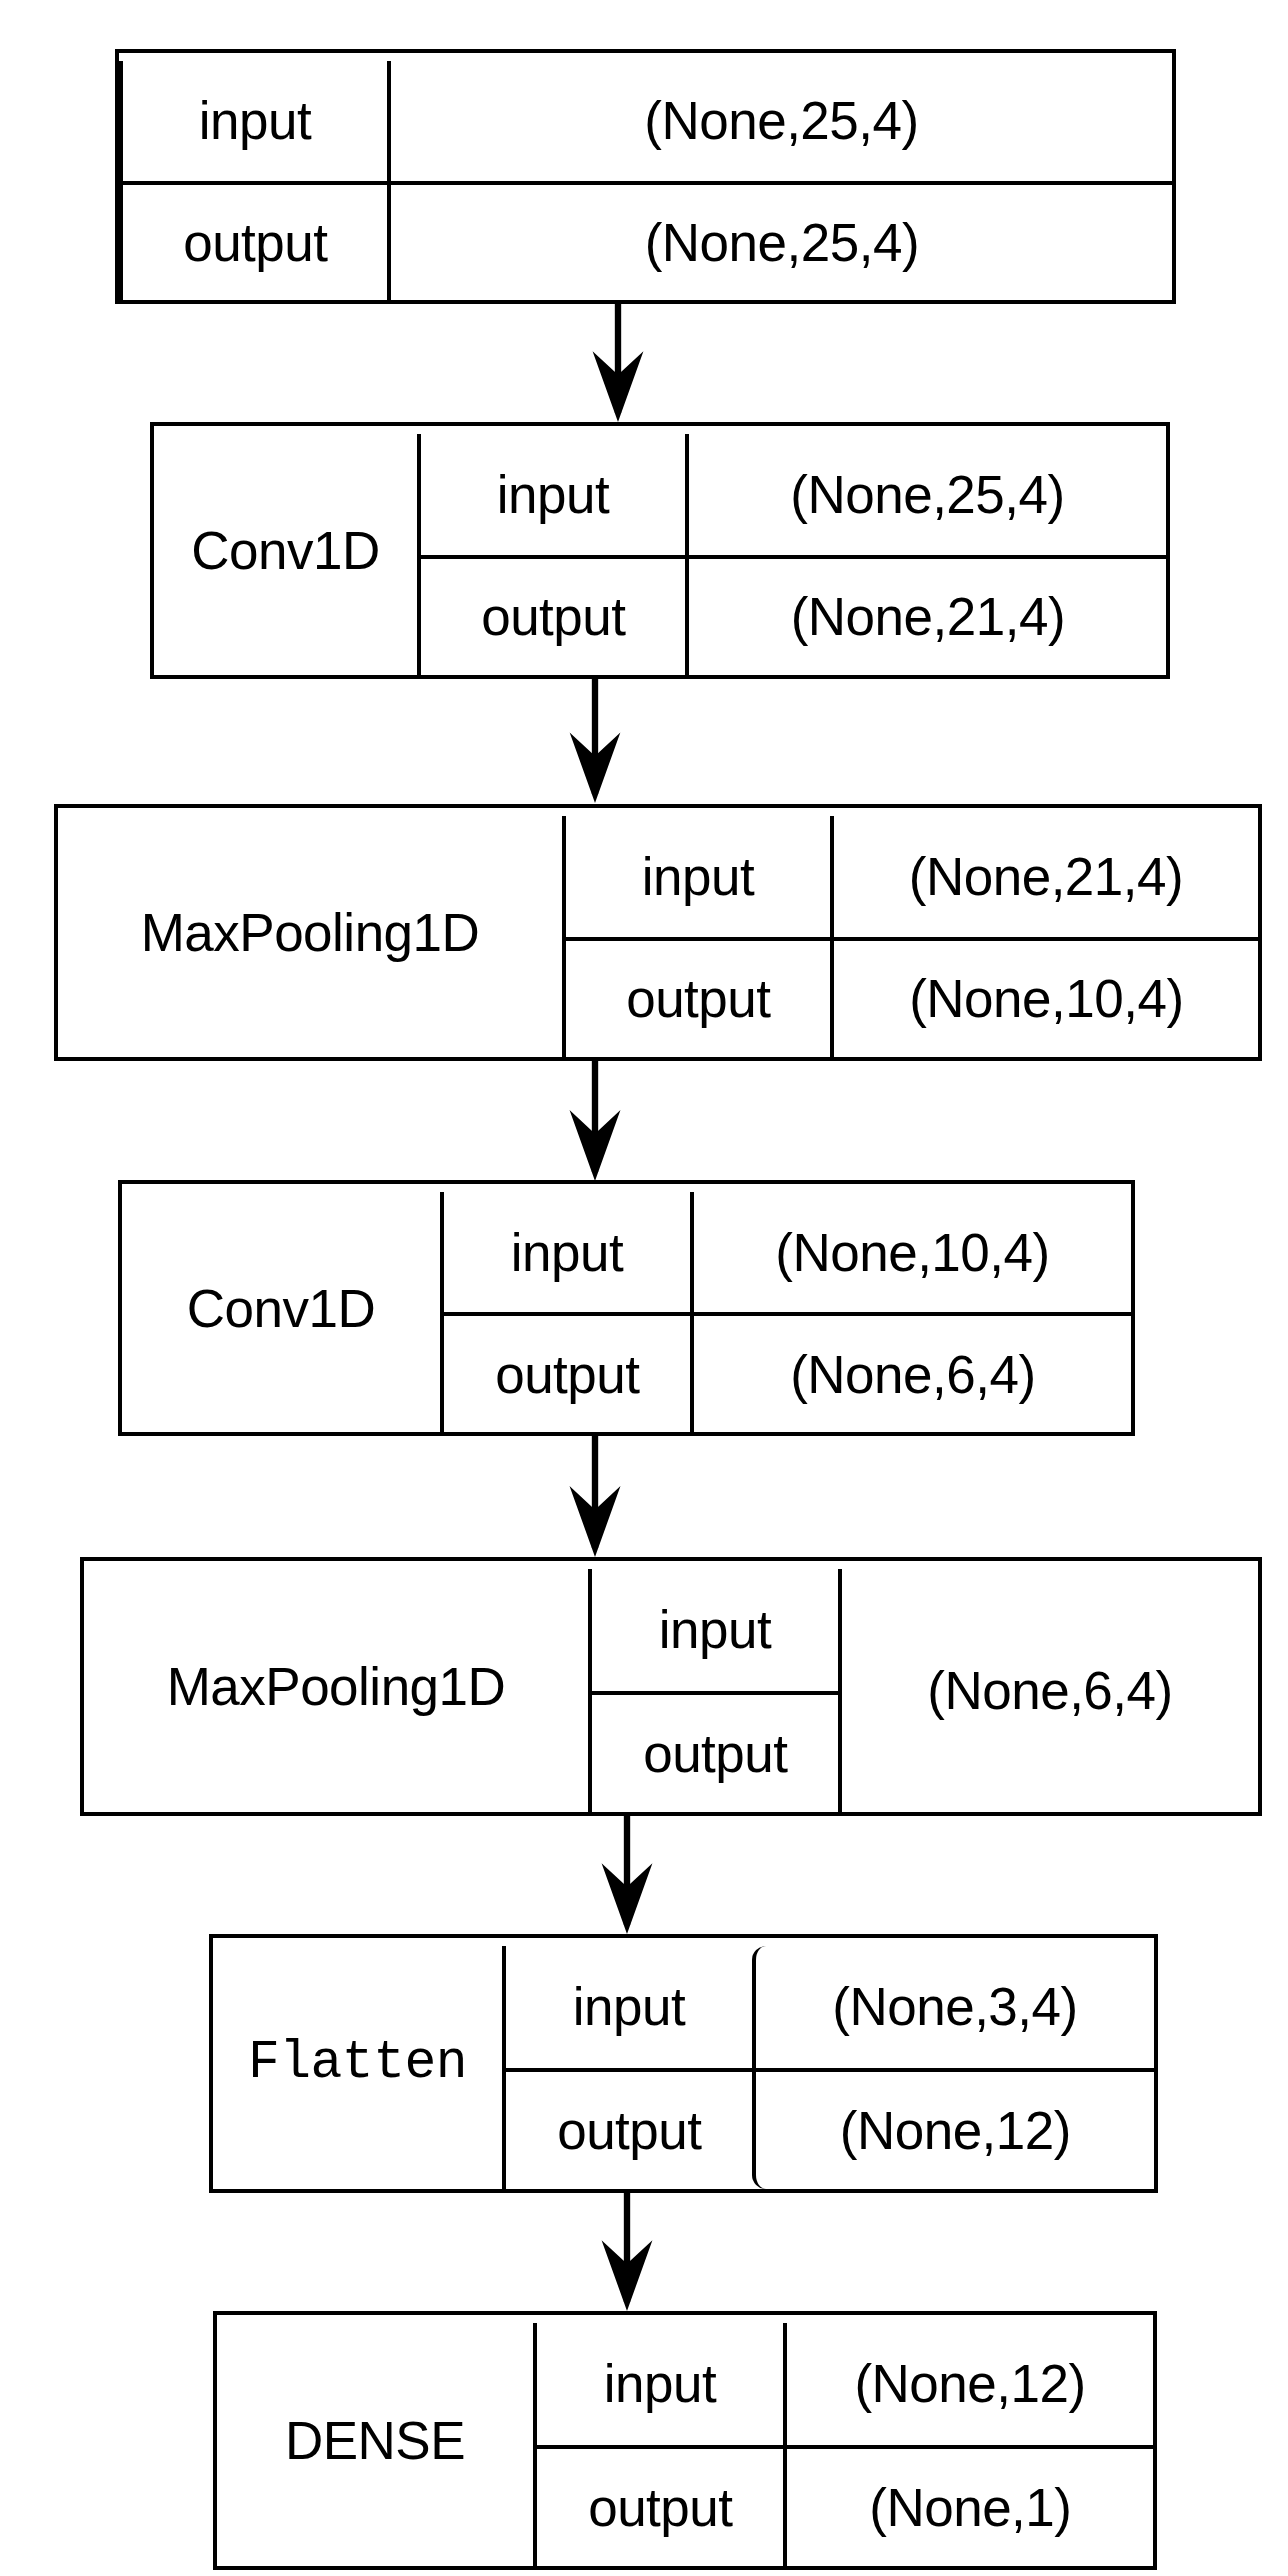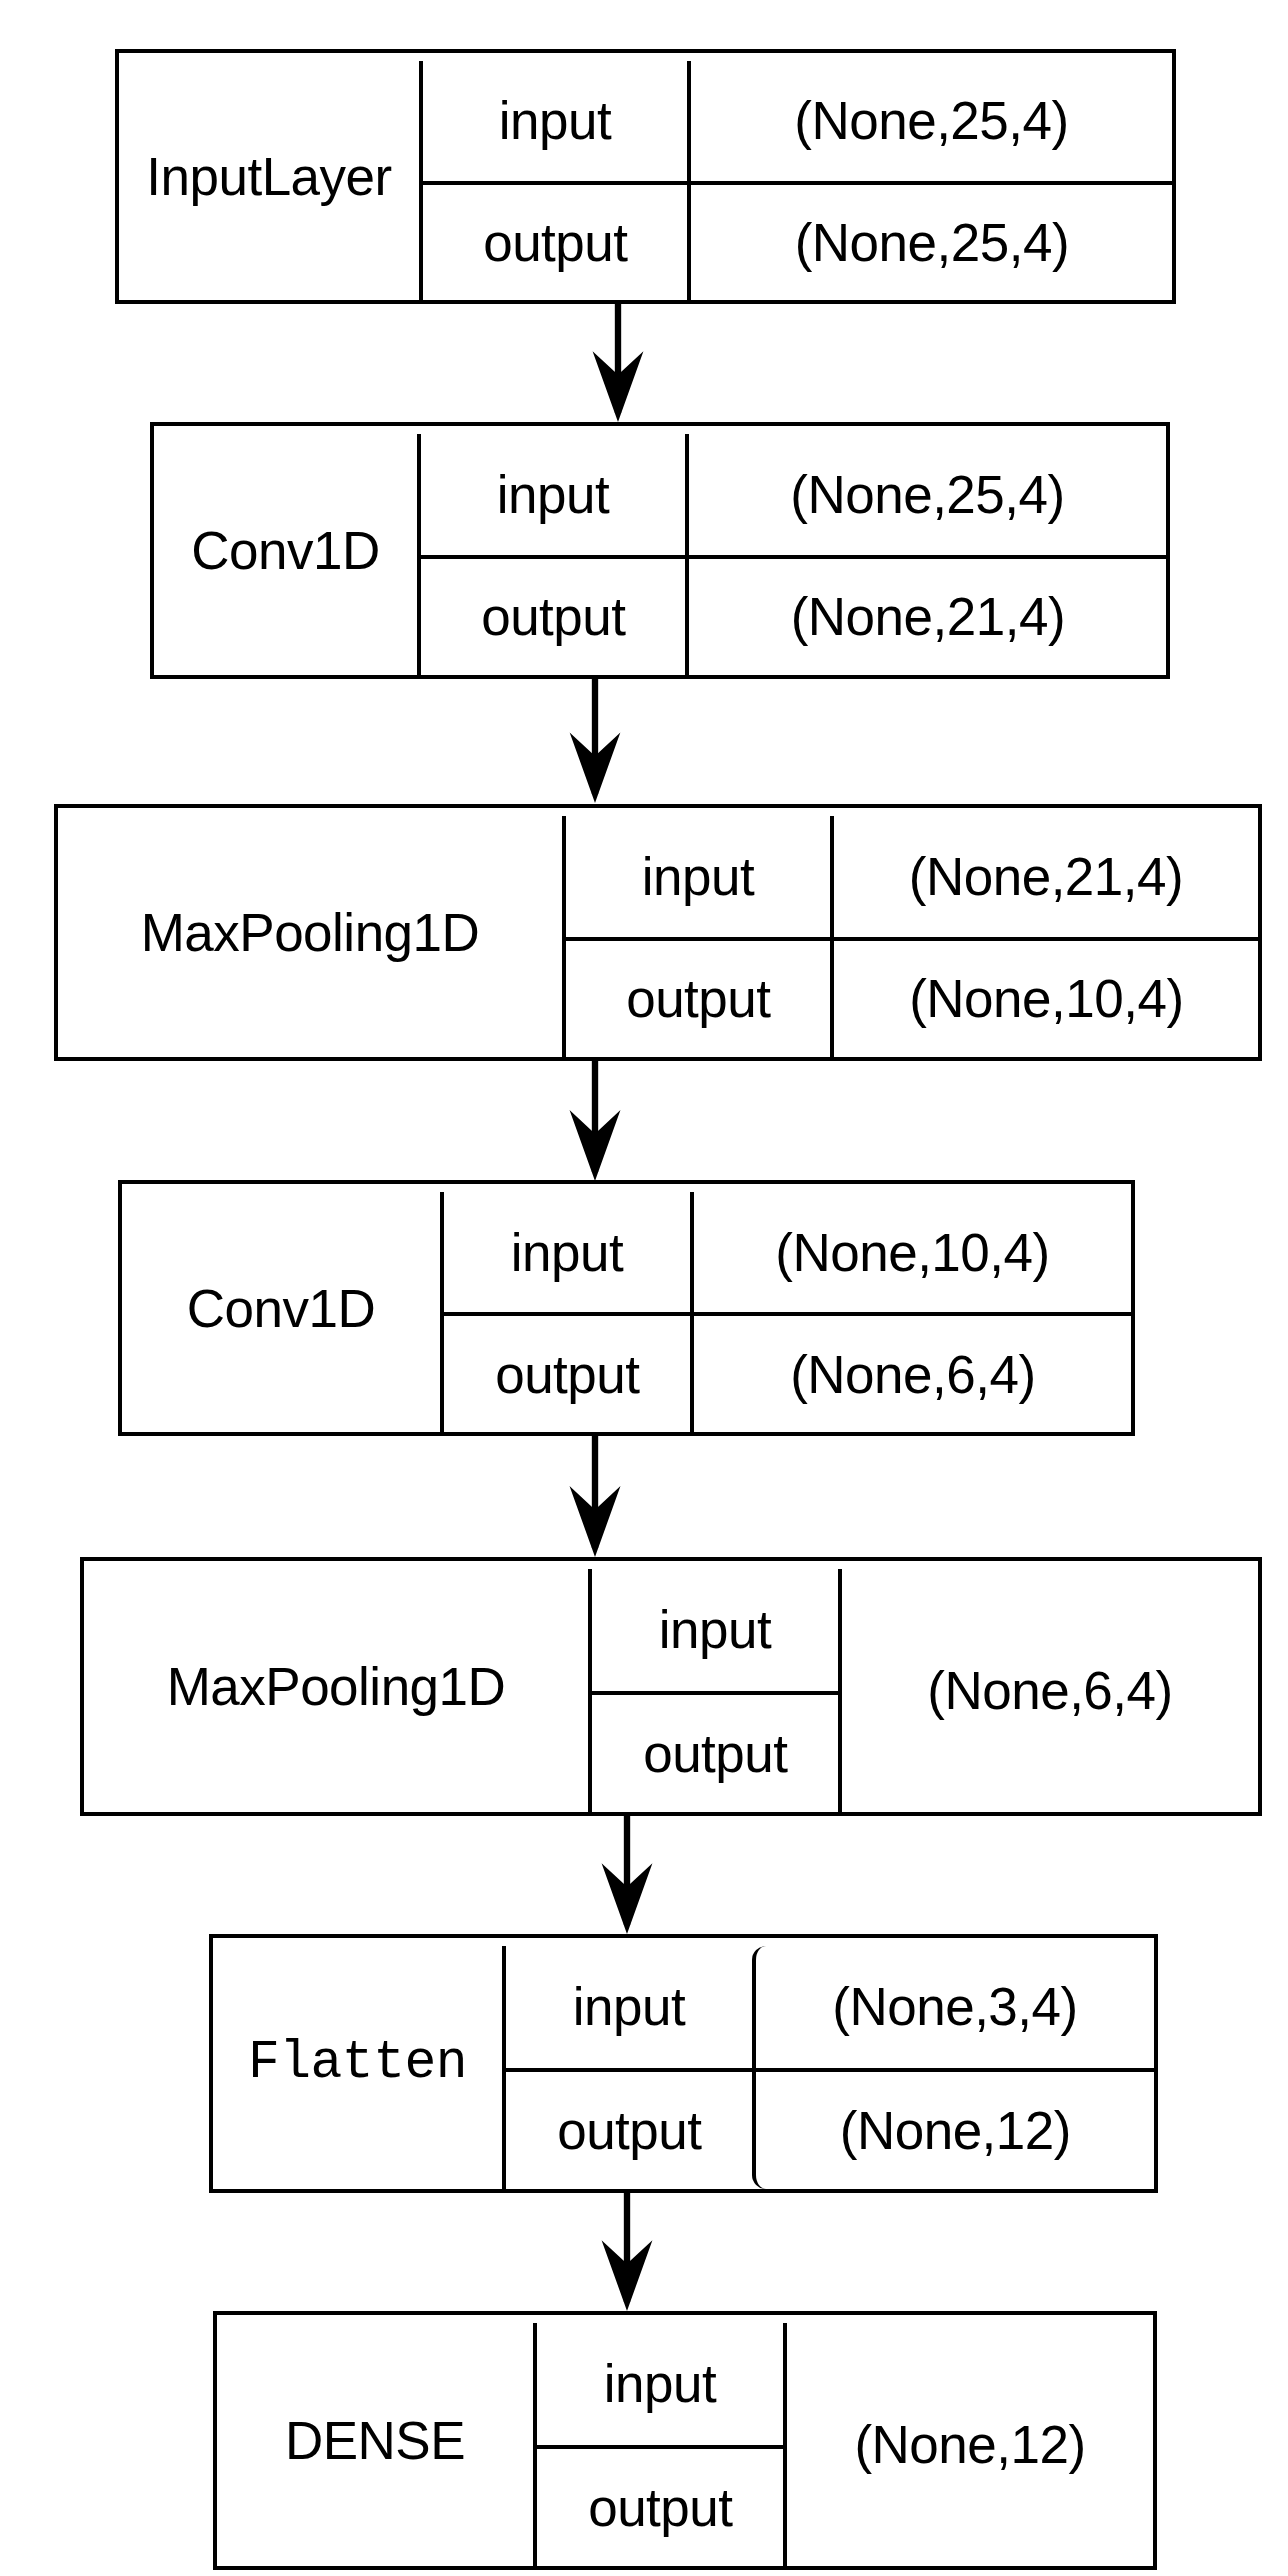--- a/index.html
+++ b/index.html
@@ -123,21 +123,20 @@
         <path d="M 45 130 L 17 52 L 45 78 L 73 52 Z" fill="#000000"></path>
       </svg>
     </div>
     <div class="edge-arrow" style="left: 586px; top: 2193px; width: 82px; height: 118px;">
       <svg width="82" height="118" viewBox="0 0 90 130">
         <line x1="45" y1="0" x2="45" y2="120" stroke="#000000" stroke-width="7"></line>
         <path d="M 45 130 L 17 52 L 45 78 L 73 52 Z" fill="#000000"></path>
       </svg>
     </div>
     <div class="layer-node" style="left: 115px; top: 49px; width: 1061px; height: 255px;">
-      <div class="cell-name" style="width: 300px; flex: 0 0 300px;">InputLayer</div>
       <div class="col-io" style="width: 268px; flex: 0 0 268px;">
         <div class="cell-io row-top">input</div>
         <div class="cell-io row-bottom">output</div>
       </div>
       <div class="col-shape" style="flex: 1 1 auto;">
         <div class="cell-shape row-top">(None,25,4)</div>
         <div class="cell-shape row-bottom">(None,25,4)</div>
       </div>
     </div>
     <div class="layer-node" style="left: 150px; top: 422px; width: 1020px; height: 257px;">
@@ -195,16 +194,17 @@
       </div>
     </div>
     <div class="layer-node" style="left: 213px; top: 2311px; width: 944px; height: 259px;">
       <div class="cell-name" style="width: 316px; flex: 0 0 316px;">DENSE</div>
       <div class="col-io" style="width: 250px; flex: 0 0 250px;">
         <div class="cell-io row-top">input</div>
         <div class="cell-io row-bottom">output</div>
       </div>
       <div class="col-shape" style="flex: 1 1 auto;">
         <div class="cell-shape row-top">(None,12)</div>
+        <div class="cell-shape row-bottom">(None,1)</div>
       </div>
     </div>
   </div>
 
 
 </body></html>

